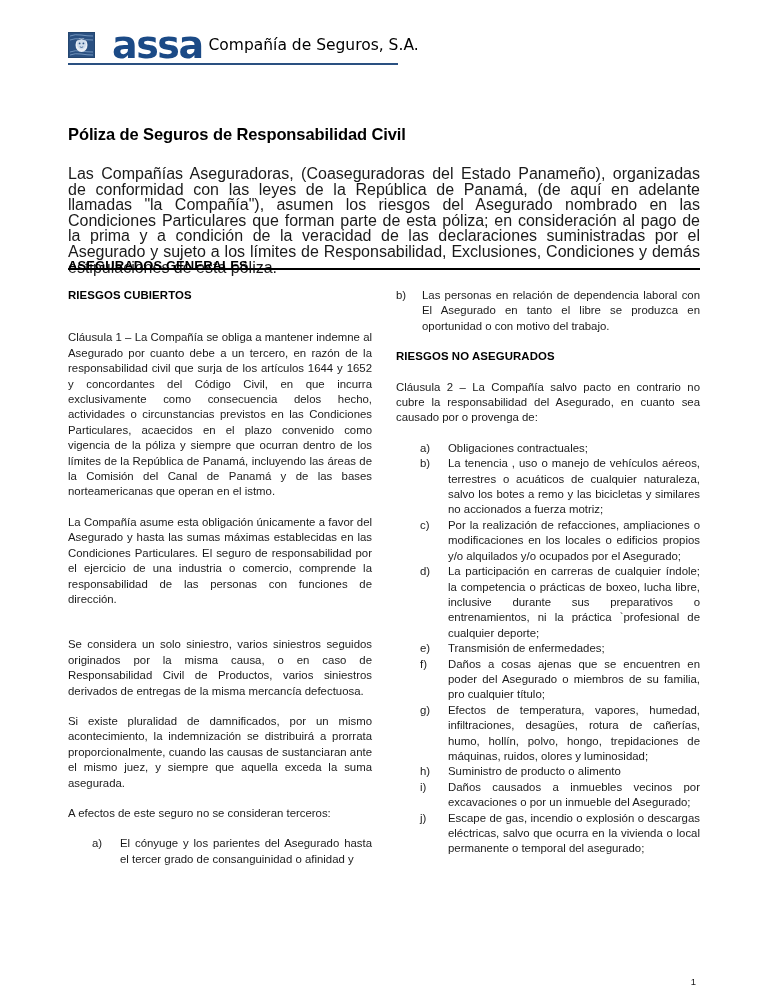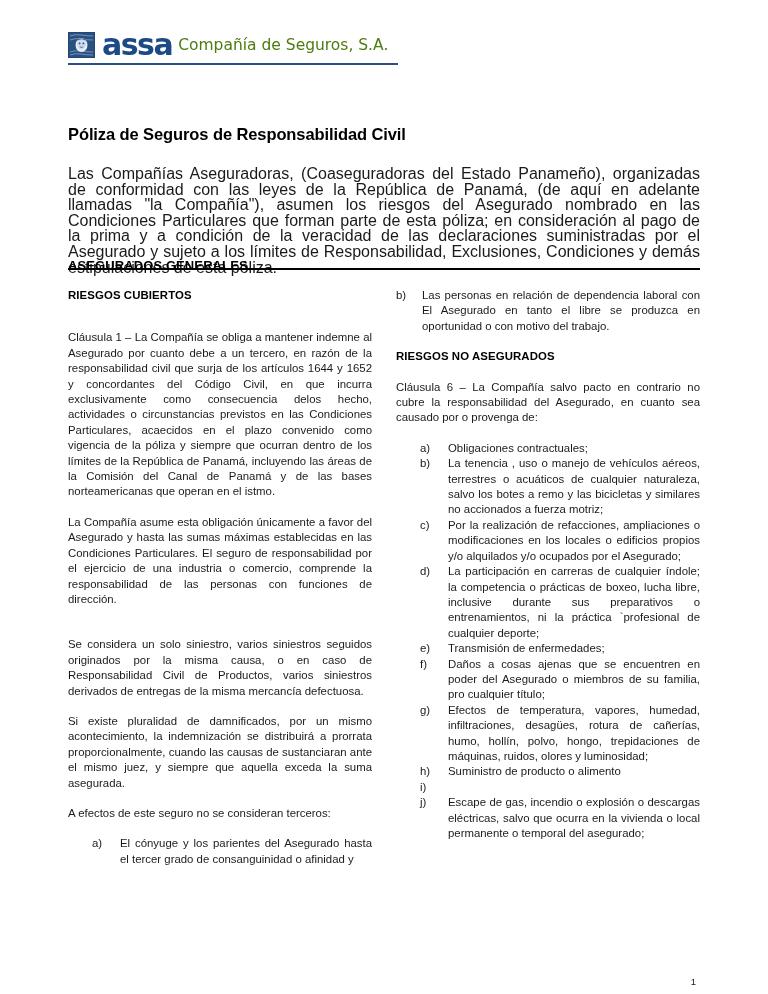--- a/index.html
+++ b/index.html
@@ -38,31 +38,31 @@
     background: #2a5081;
     position: relative;
     overflow: hidden;
     border: 1px solid #24466f;
     box-sizing: border-box;
   }
   .logo-emblem svg { display: block; }
   .logo-word {
     font-family: "DejaVu Sans", sans-serif;
     font-weight: 700;
-    font-size: 30px;
+    font-size: 38px;
     letter-spacing: -1.5px;
     color: #1b4a86;
     line-height: 26px;
-    margin-left: 7px;
+    margin-left: 17px;
     font-style: normal;
   }
   .logo-tag {
     font-family: "DejaVu Sans", sans-serif;
     font-size: 15.5px;
-    color: #4d7c0f;
+    color: #000000;
     line-height: 26px;
     margin-left: 6px;
     white-space: nowrap;
   }
   .logo-rule {
     margin-top: 3px;
     width: 330px;
     height: 2px;
     background: #2a5081;
   }
@@ -239,21 +239,21 @@
         <li>
           <span class="marker">b)</span>
           <span class="item-text">Las personas en relación de dependencia laboral con El Asegurado en tanto el libre se produzca en oportunidad o con motivo del trabajo.</span>
         </li>
       </ol>
       <div class="gap-md"></div>
 
       <div class="sub-heading">RIESGOS NO ASEGURADOS</div>
       <div class="gap-md"></div>
 
-      <p class="para"> Cláusula 6 – La Compañía salvo pacto en contrario no cubre la responsabilidad del Asegurado, en cuanto sea causado por o provenga de:</p>
+      <p class="para"> Cláusula 2 – La Compañía salvo pacto en contrario no cubre la responsabilidad del Asegurado, en cuanto sea causado por o provenga de:</p>
       <div class="gap-md"></div>
 
       <ol class="alpha indented">
         <li>
           <span class="marker">a)</span>
           <span class="item-text">Obligaciones contractuales;</span>
         </li>
         <li>
           <span class="marker">b)</span>
           <span class="item-text">La tenencia , uso o manejo de vehículos aéreos, terrestres o acuáticos de cualquier naturaleza, salvo los botes a remo y las bicicletas y similares no accionados a fuerza motriz;</span>
@@ -277,20 +277,21 @@
         <li>
           <span class="marker">g)</span>
           <span class="item-text">Efectos de temperatura, vapores, humedad, infiltraciones, desagües, rotura de cañerías, humo, hollín, polvo, hongo, trepidaciones de máquinas, ruidos, olores y luminosidad;</span>
         </li>
         <li>
           <span class="marker">h)</span>
           <span class="item-text">Suministro de producto o alimento</span>
         </li>
         <li>
           <span class="marker">i)</span>
+          <span class="item-text">Daños causados a inmuebles vecinos por excavaciones o por un inmueble del Asegurado;</span>
         </li>
         <li>
           <span class="marker">j)</span>
           <span class="item-text">Escape de gas, incendio o explosión o descargas eléctricas, salvo que ocurra en la vivienda o local permanente o temporal del asegurado;</span>
         </li>
       </ol>
     </div>
   </div>
 
   <div class="page-number">1</div>

